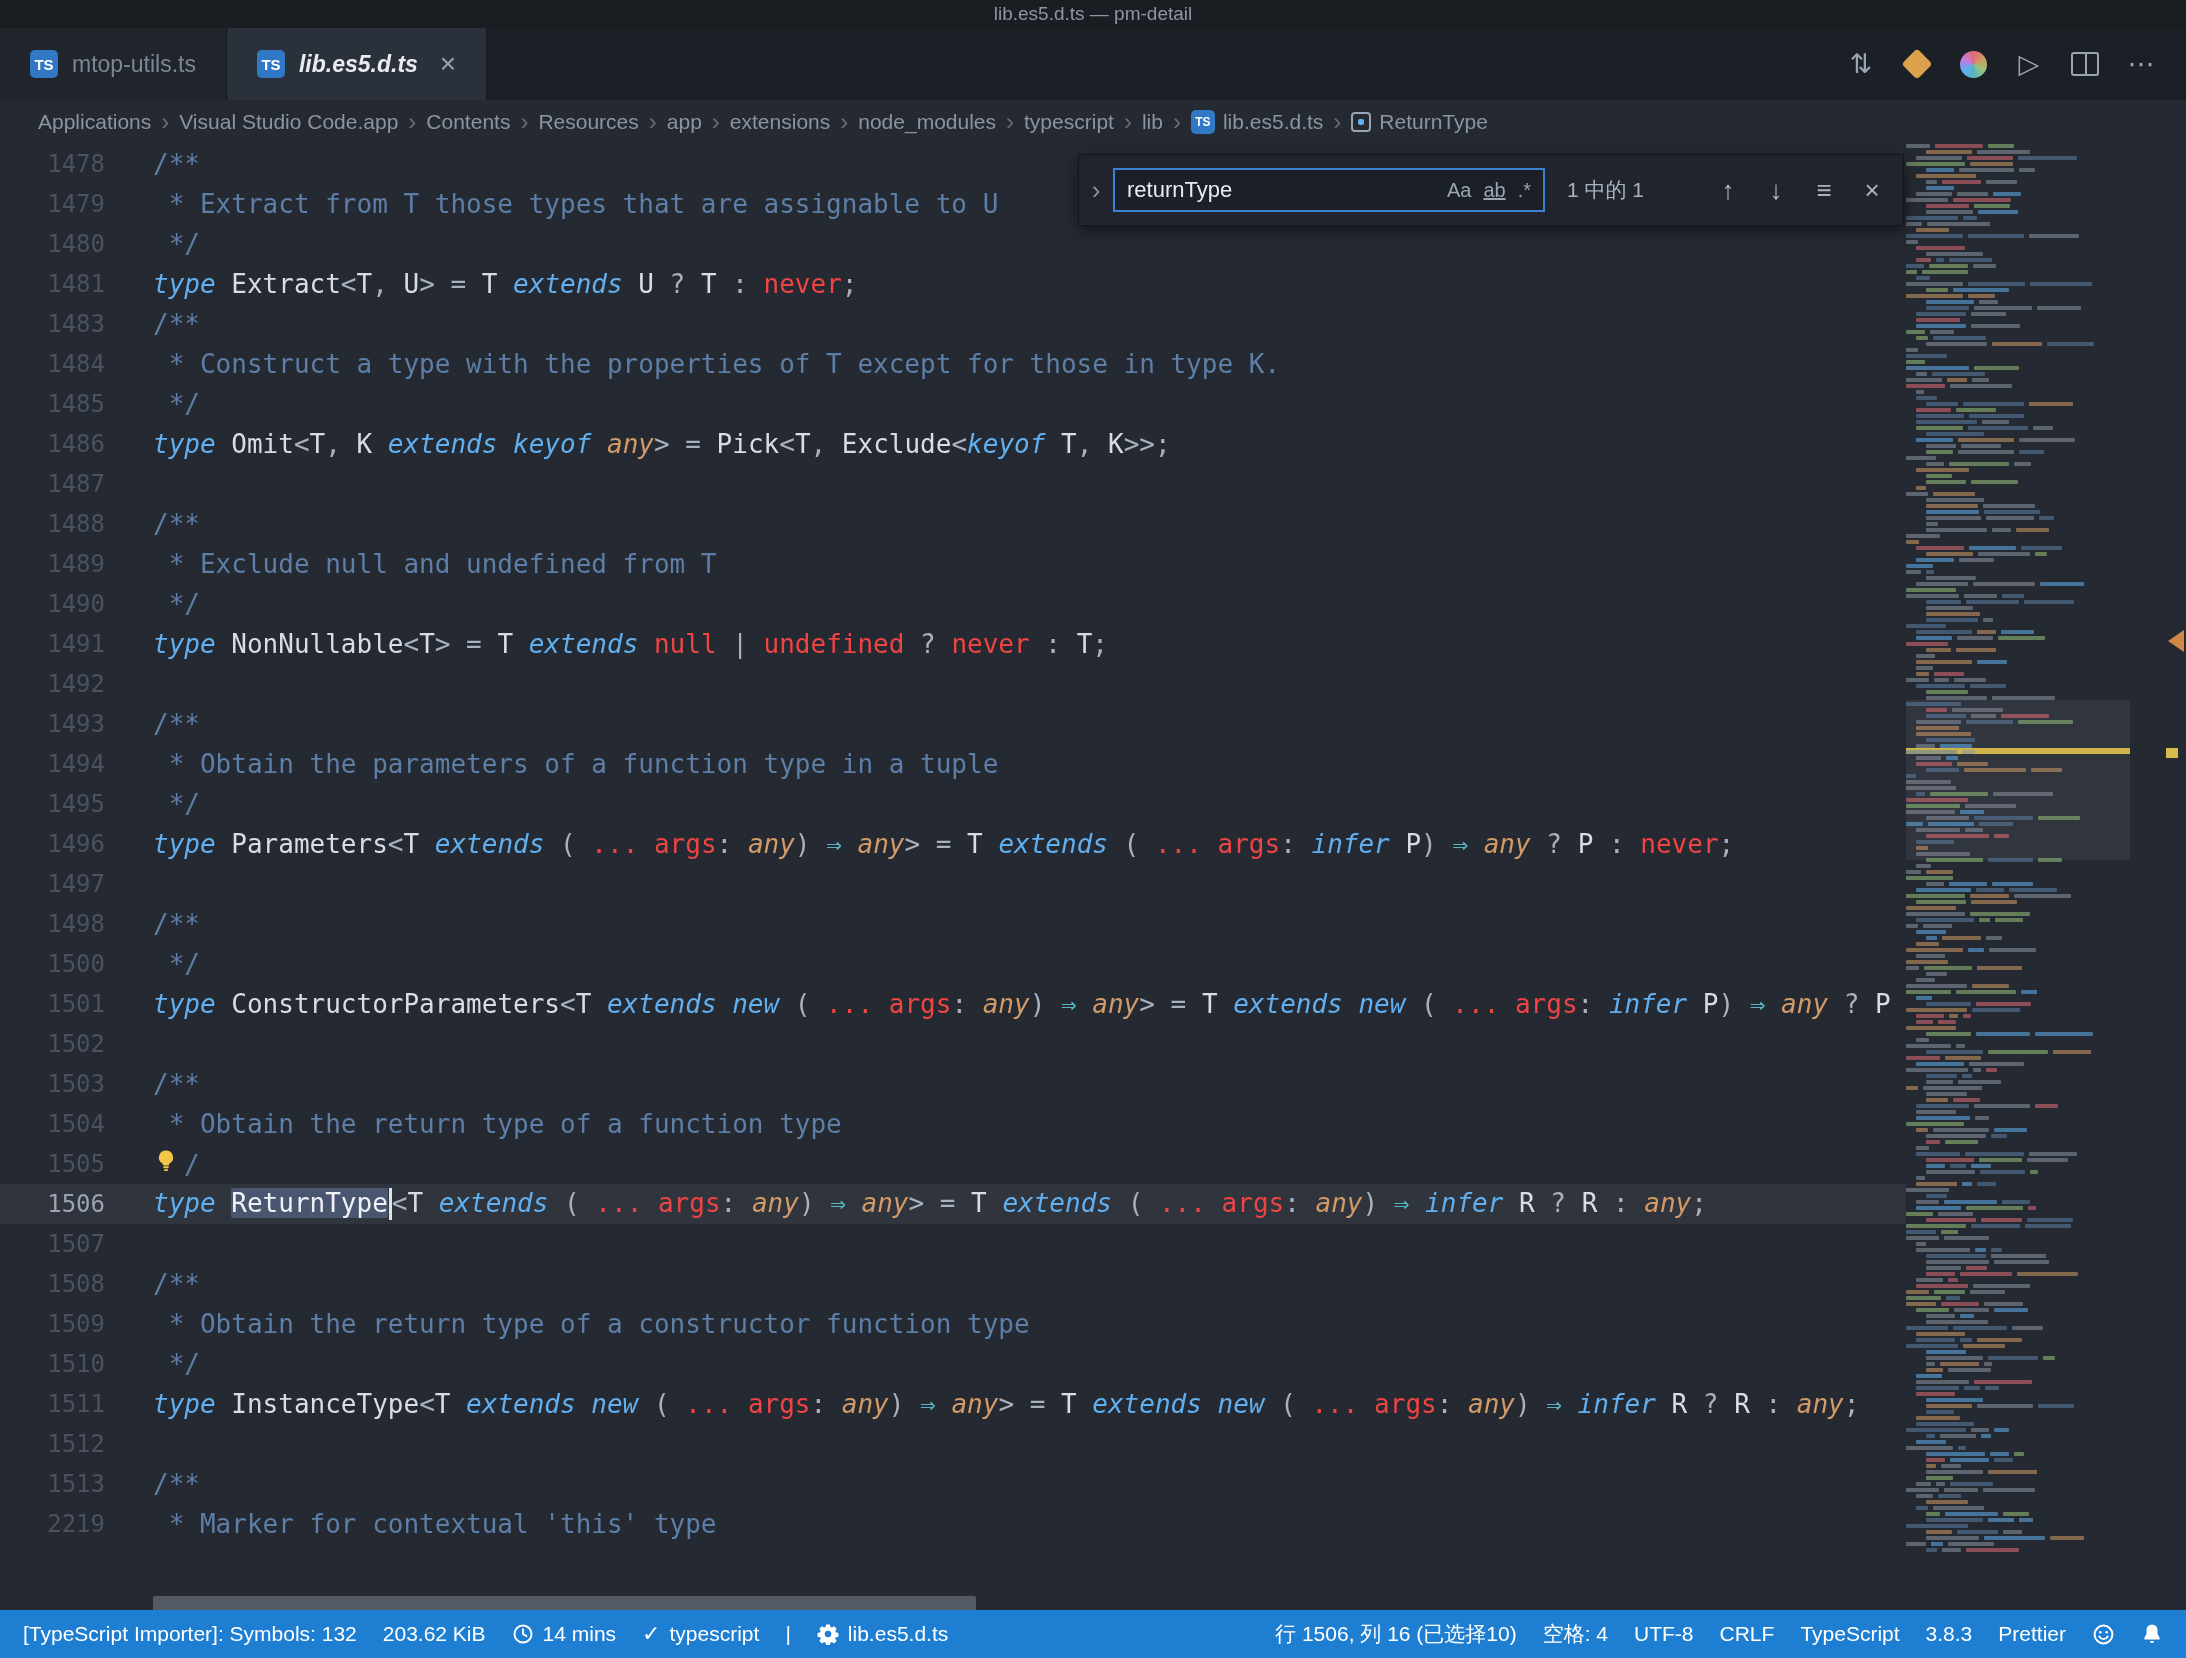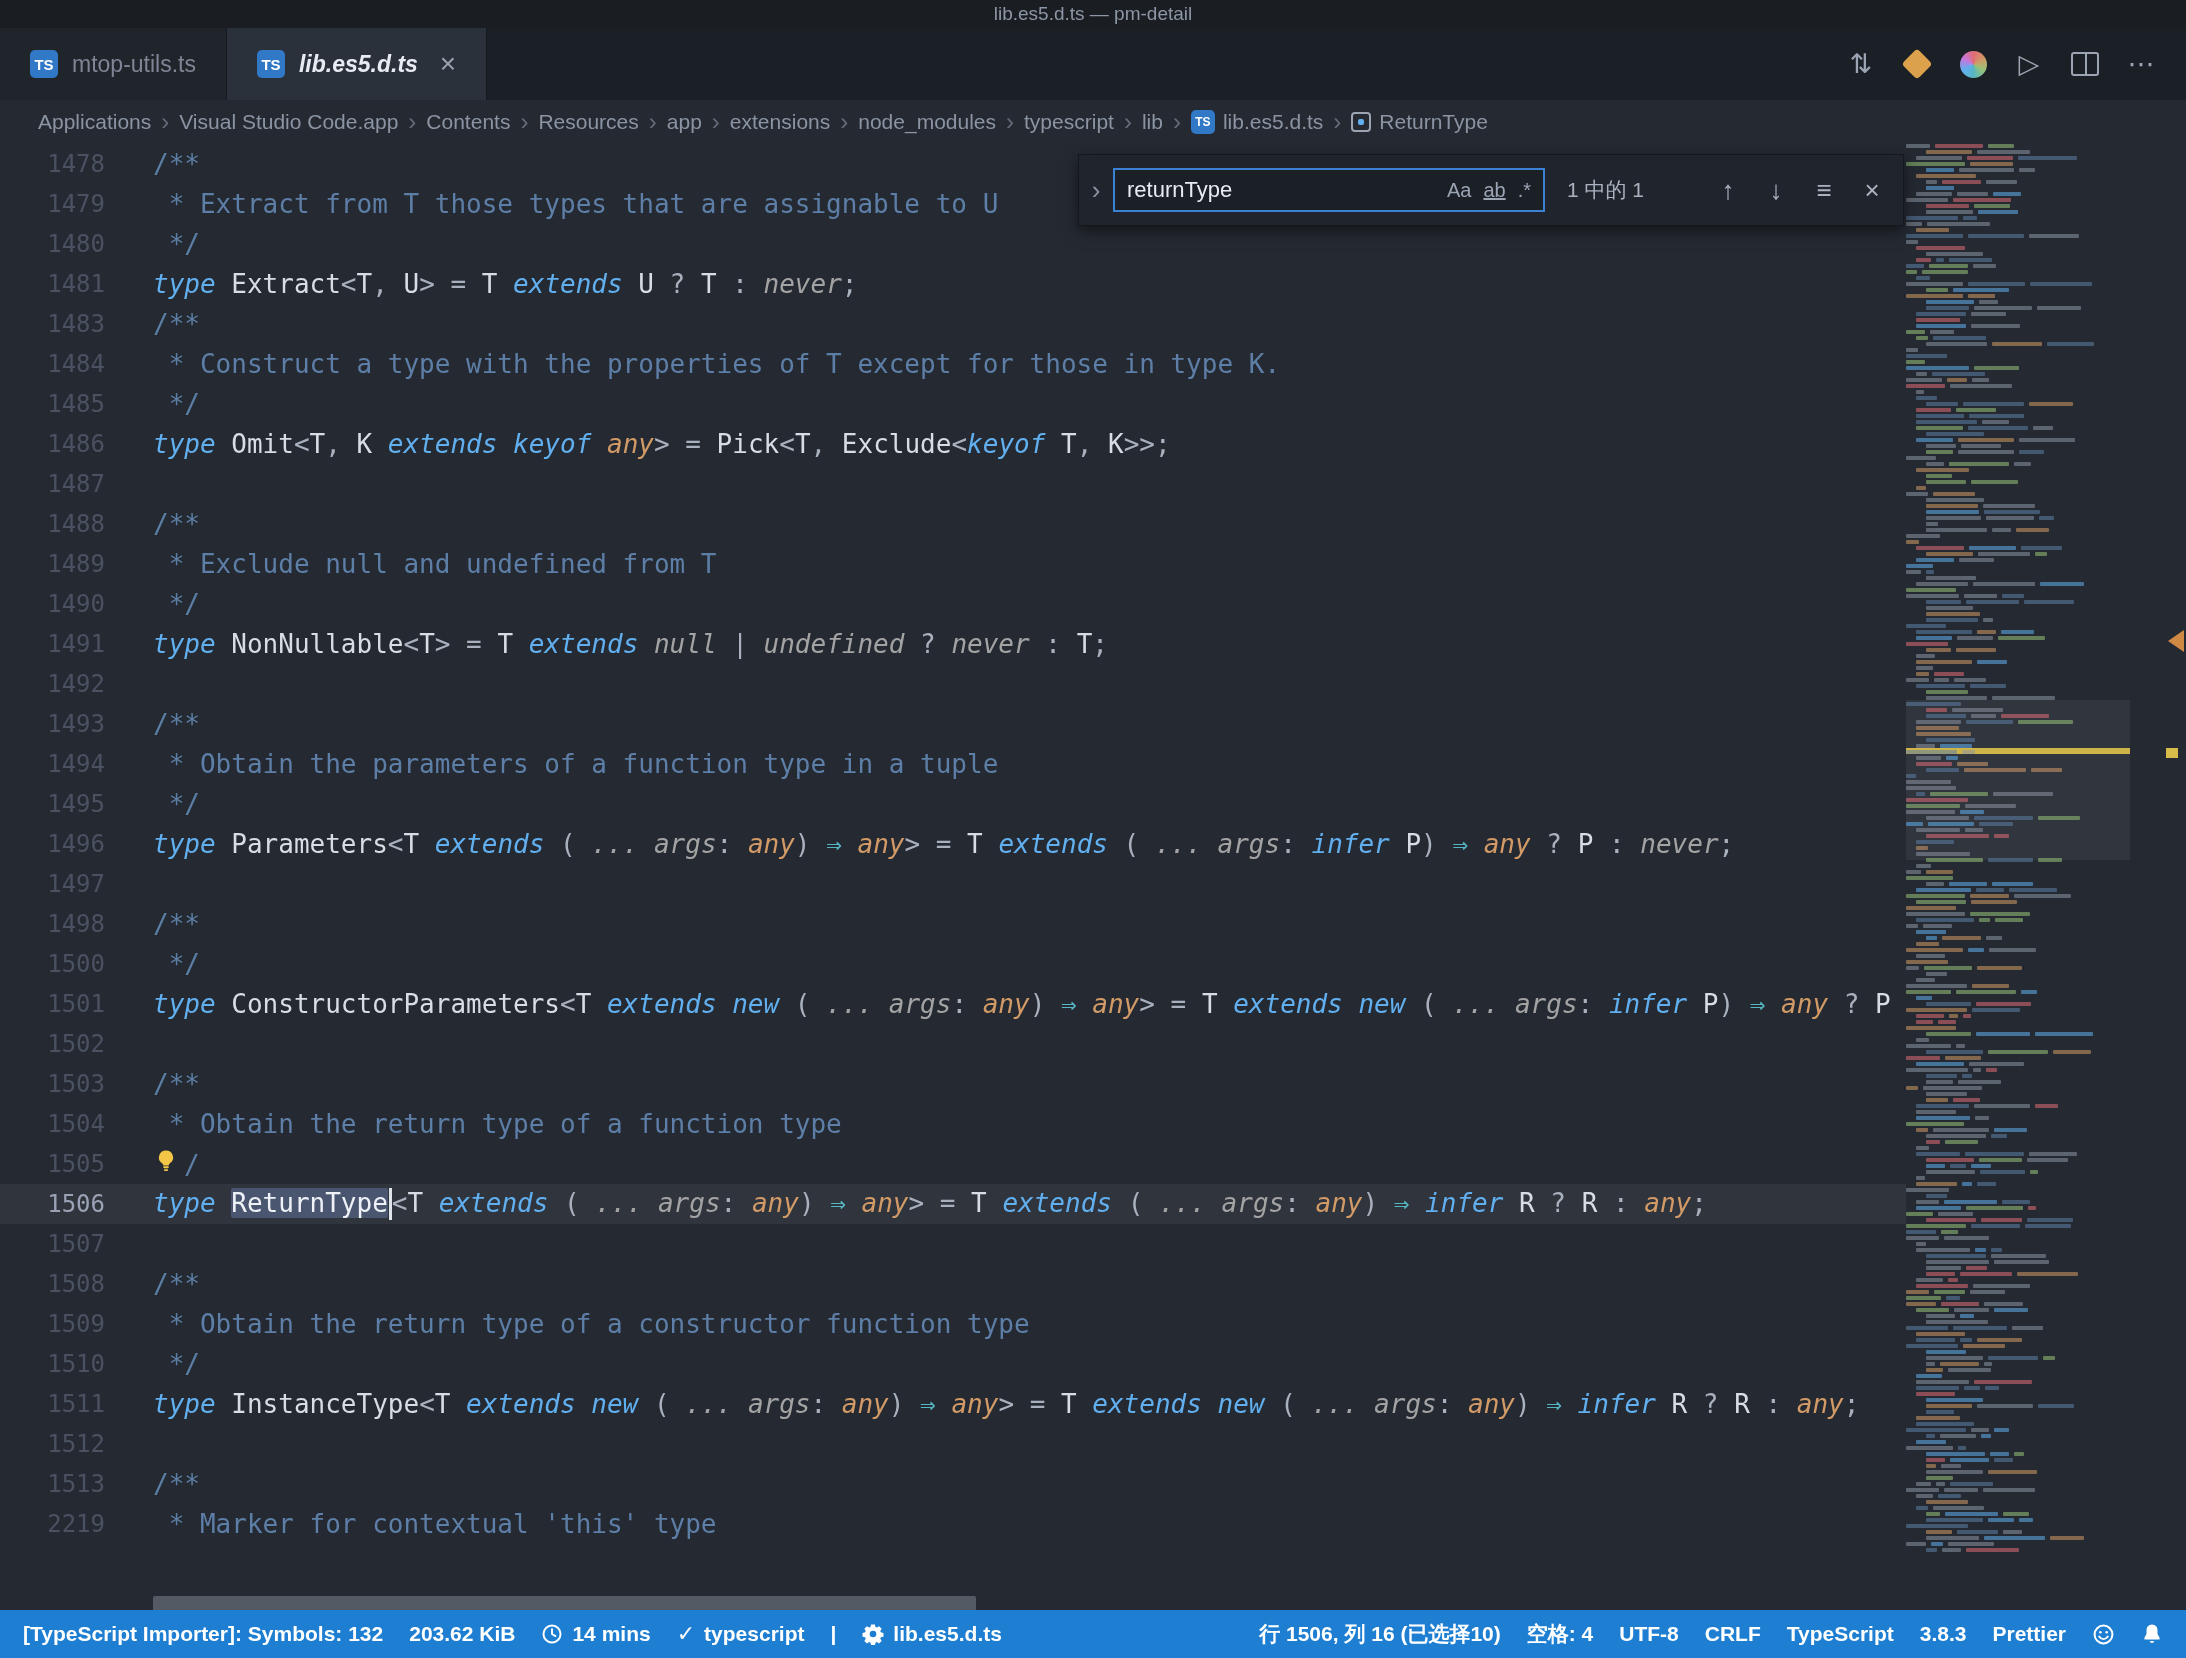--- a/index.html
+++ b/index.html
@@ -44,21 +44,21 @@
   .code-line{display:flex;height:40px;align-items:center;
     font-family:"DejaVu Sans Mono","Liberation Mono",monospace;font-size:26px;white-space:pre;}
   .code-line.current{background:rgba(255,255,255,0.05);}
   .line-num{flex:0 0 105px;text-align:right;color:#4a5262;font-size:24px;}
   .code-line.current .line-num{color:#9aa3b5;}
   .line-content{padding-left:48px;overflow:hidden;}
   .tk-c{color:#5d7ea6;}
   .tk-k{color:#61afef;font-style:italic;}
   .tk-t{color:#d8dce4;}
   .tk-p{color:#a9b1bf;}
-  .tk-r{color:#a3a3a3;font-style:italic;}
+  .tk-r{color:#ef4444;}
   .tk-o{color:#d19a66;font-style:italic;}
   .tk-a{color:#56b6c2;}
   .tk-sel{color:#eef1f6;background:#4a5670;border-radius:2px;}
   .caret{display:inline-block;width:3px;height:32px;background:#dfe3ea;vertical-align:middle;margin-left:1px;}
   .bulb{display:inline-flex;width:31px;align-items:center;}
 
   
   .find-widget{position:absolute;top:10px;left:1078px;width:826px;height:72px;background:#20252d;
     border:1px solid #14171c;box-shadow:0 5px 14px rgba(0,0,0,.5);display:flex;align-items:center;z-index:5;}
   .fw-toggle{width:34px;text-align:center;color:#8a93a3;font-size:26px;}
@@ -81,21 +81,21 @@
   .overview{position:absolute;top:0;right:0;width:56px;bottom:0;}
   .ov-mark{position:absolute;right:2px;width:0;height:0;top:486px;
     border-top:11px solid transparent;border-bottom:11px solid transparent;border-right:16px solid #d08945;}
   .ov-dot{position:absolute;right:8px;width:12px;height:10px;top:604px;background:#d8bc4b;}
   .hscrollbar{position:absolute;left:153px;top:1452px;width:823px;height:16px;
     background:rgba(170,180,195,.35);border-radius:2px;}
 
   
   .statusbar{position:absolute;left:0;right:0;bottom:0;height:48px;background:#1e7fd2;color:#fff;
     display:flex;justify-content:space-between;align-items:center;font-size:21px;padding:0 10px;white-space:nowrap;}
-  .sside{display:flex;height:100%;font-weight:bold;}
+  .sside{display:flex;height:100%;}
   .sseg{padding:0 13px;display:flex;align-items:center;gap:9px;height:100%;}
   .s-icon{display:flex;align-items:center;font-size:22px;}
 
   
   .watermark{position:absolute;right:58px;bottom:58px;color:#ffffff;font-size:58px;font-weight:700;
     letter-spacing:1px;z-index:9;}
 </style>
 </head>
 <body>
 

